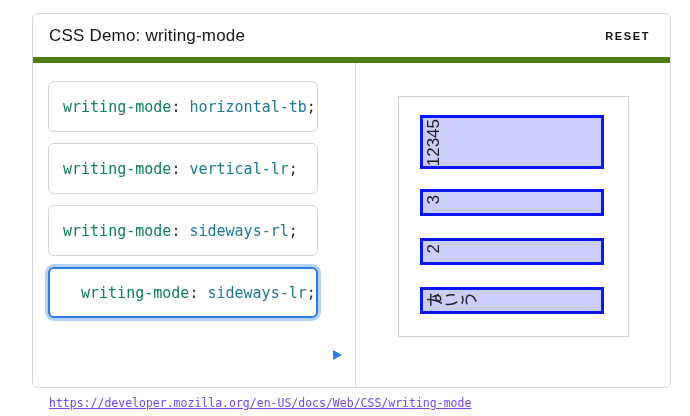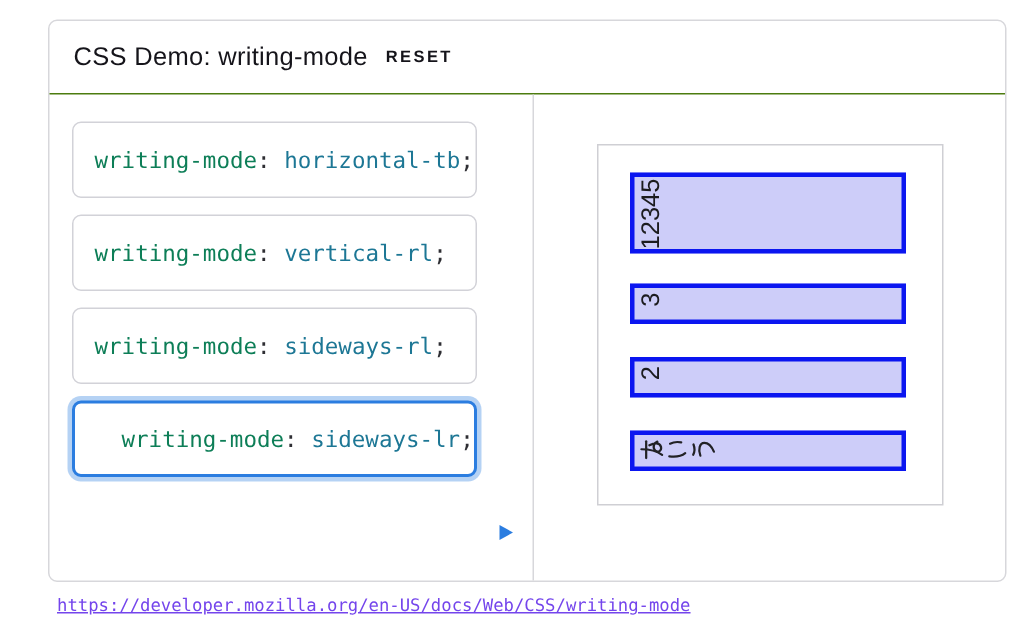--- a/index.html
+++ b/index.html
@@ -7,22 +7,22 @@
   .canvas {
     position:relative; width:690px; height:416px; overflow:hidden;
     background:#fff; font-family:"Liberation Sans", sans-serif; color:#15141a;
   }
   
   .panel {
     position:absolute; left:32px; top:13px; width:639px; height:375px;
     background:#fff; border:1px solid #d7d7db; border-radius:6px;
   }
   .header {
-    height:49px; display:flex; align-items:center; justify-content:flex-start;
-    padding:0 20px 0 16px; border-bottom:1px solid #4d7c0f;gap:12px;
+    height:49px; display:flex; align-items:center; justify-content:space-between;
+    padding:0 20px 0 16px; border-bottom:6px solid #4d7c0f;
   }
   .title { font-size:17px; font-weight:400; color:#15141a; letter-spacing:.2px; }
   .reset-btn {
     background:none; border:none; cursor:pointer;
     font-family:Liberation Sans, sans-serif;
     font-size:11px; font-weight:700; letter-spacing:1.6px; color:#15141a;
   }
   .body { display:flex; height:324px;justify-content:center; }
   
   .options {
@@ -68,21 +68,21 @@
     transform-origin:0 0; transform:rotate(-90deg) translateX(-100%);
   }
   .bar-1 .vcol { left:2px; top:1px; }
   .bar-2 .vcol, .bar-3 .vcol { left:2px; top:3px; }
   .jp-row { position:absolute; left:3px; top:1px; display:flex; }
   .jp-glyph { width:17px; height:17px; transform:rotate(-90deg); }
   .jp-glyph path { fill:none; stroke:#222226; stroke-width:1.4; stroke-linecap:round; }
   .sr { position:absolute; width:1px; height:1px; overflow:hidden; opacity:0; }
   
   .src-link {
-    position:absolute; left:38px; top:396px;
+    position:absolute; left:49px; top:396px;
     font-family:"DejaVu Sans Mono","Liberation Mono",monospace;
     font-size:11.5px; color:#7445ec; text-decoration:underline; cursor:pointer;
   }
 </style>
 </head>
 <body>
 
 <div class="canvas">
   <div class="panel">
 
@@ -92,24 +92,24 @@
     </div>
 
     <div class="body">
 
       <div class="options">
 
         <div class="option">
           <span class="code"><span class="tok-prop">writing-mode</span><span class="tok-punct">: </span><span class="tok-val">horizontal-tb</span><span class="tok-punct">;</span></span>
         </div>
 
+        <div class="option">
+          <span class="code"><span class="tok-prop">writing-mode</span><span class="tok-punct">: </span><span class="tok-val">vertical-lr</span><span class="tok-punct">;</span></span>
+        </div>
 
-        <div class="option">
-          <span class="code"><span class="tok-prop">writing-mode</span><span class="tok-punct">: </span><span class="tok-val">vertical-rl</span><span class="tok-punct">;</span></span>
-        </div>
 
         <div class="option">
           <span class="code"><span class="tok-prop">writing-mode</span><span class="tok-punct">: </span><span class="tok-val">sideways-rl</span><span class="tok-punct">;</span></span>
         </div>
 
         <div class="option selected">
           <span class="code"><span class="tok-prop">writing-mode</span><span class="tok-punct">: </span><span class="tok-val">sideways-lr</span><span class="tok-punct">;</span></span>
         </div>
 
         <div class="play-icon"></div>

